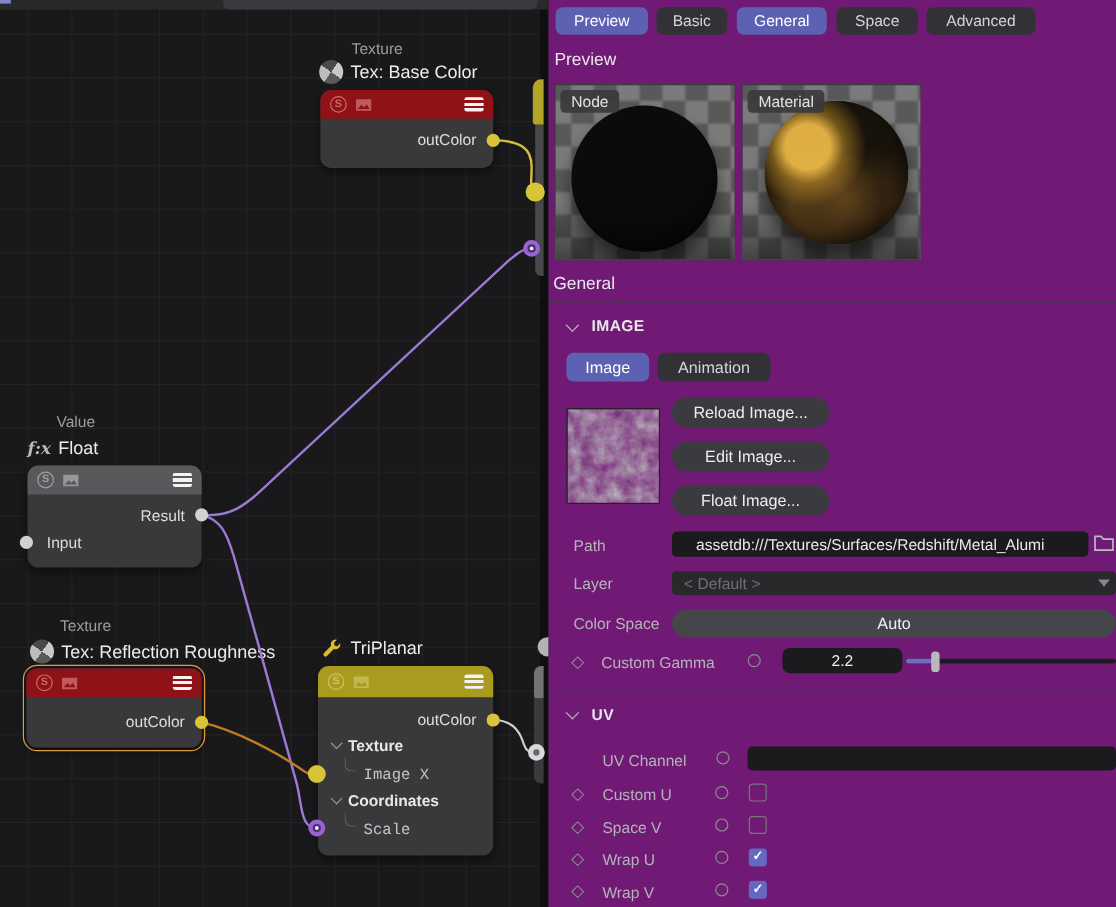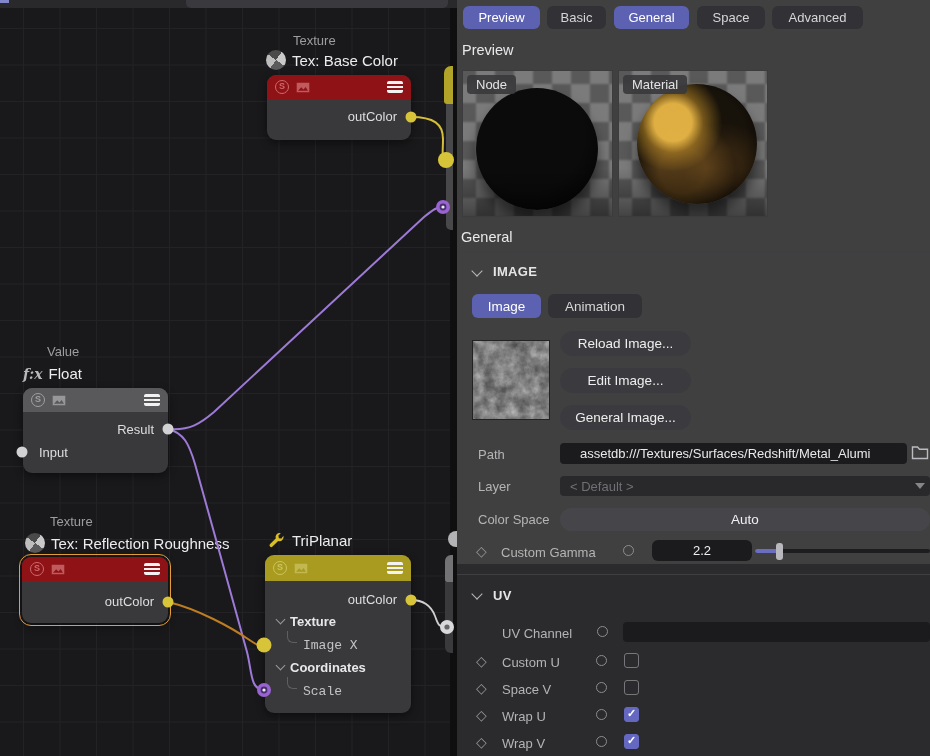--- a/index.html
+++ b/index.html
@@ -49,21 +49,21 @@
   .chev{width:7px;height:7px;border-right:1.6px solid #9a9a9e;border-bottom:1.6px solid #9a9a9e;
         transform:rotate(45deg);margin-top:-4px;flex:0 0 auto;}
   .branch{position:absolute;width:10px;height:12px;border-left:1px solid #5f5f63;border-bottom:1px solid #5f5f63;
           border-bottom-left-radius:6px;}
 
   .edge-frag{position:absolute;z-index:2;}
 
   #wires{position:absolute;left:0;top:0;z-index:5;}
 
   
-  #panel{position:absolute;left:457px;top:0;width:473px;height:564px;background:#404040;}
+  #panel{position:absolute;left:457px;top:0;width:473px;height:756px;background:#701a75;}
   .tab{position:absolute;top:6px;height:23px;border-radius:6px;background:#323236;color:#d6d6d8;
        font-size:13px;display:flex;align-items:center;justify-content:center;}
   .tab.active{background:#5d61b2;color:#fff;}
   .heading{position:absolute;font-size:14.5px;color:#e9e9eb;}
   .hline{position:absolute;left:0;width:473px;height:1px;background:#3f3f42;}
 
   .previmg{position:absolute;top:70px;height:147px;border:1px solid #3c3c3f;overflow:hidden;}
   .checker{position:absolute;inset:-6px;filter:blur(1.1px);
     background:repeating-conic-gradient(#7b7b7b 0% 25%,#595959 0% 50%);
     background-size:38px 38px;}
@@ -286,21 +286,21 @@
             <feFuncG type="linear" slope="0.45" intercept="0.28"></feFuncG>
             <feFuncB type="linear" slope="0.45" intercept="0.28"></feFuncB>
             </feComponentTransfer>
         </filter>
         <rect width="78" height="80" filter="url(#noise)"></rect>
       </svg>
     </div>
 
     <div class="pillbtn" style="top:331px">Reload Image...</div>
     <div class="pillbtn" style="top:368px">Edit Image...</div>
-    <div class="pillbtn" style="top:405px">General Image...</div>
+    <div class="pillbtn" style="top:405px">Float Image...</div>
 
     <div class="rowlabel" style="left:21px;top:447px">Path</div>
     <div class="txtfield" style="left:103px;top:443px;width:347px;height:21px">assetdb:///Textures/Surfaces/Redshift/Metal_Alumi</div>
     <svg class="folder-ico" style="left:454px;top:445px" width="18" height="15" viewBox="0 0 18 15">
       <path d="M1.5 2 h5 l2 2.2 h8 v9.3 h-15 z" fill="none" stroke="#bcbcc0" stroke-width="1.4"></path>
     </svg>
 
     <div class="rowlabel" style="left:21px;top:479px">Layer</div>
     <div class="ddfield" style="left:103px;top:476px;width:370px;height:20px">&lt; Default &gt;</div>
     <div class="dd-arrow" style="left:458px;top:483px"></div>

